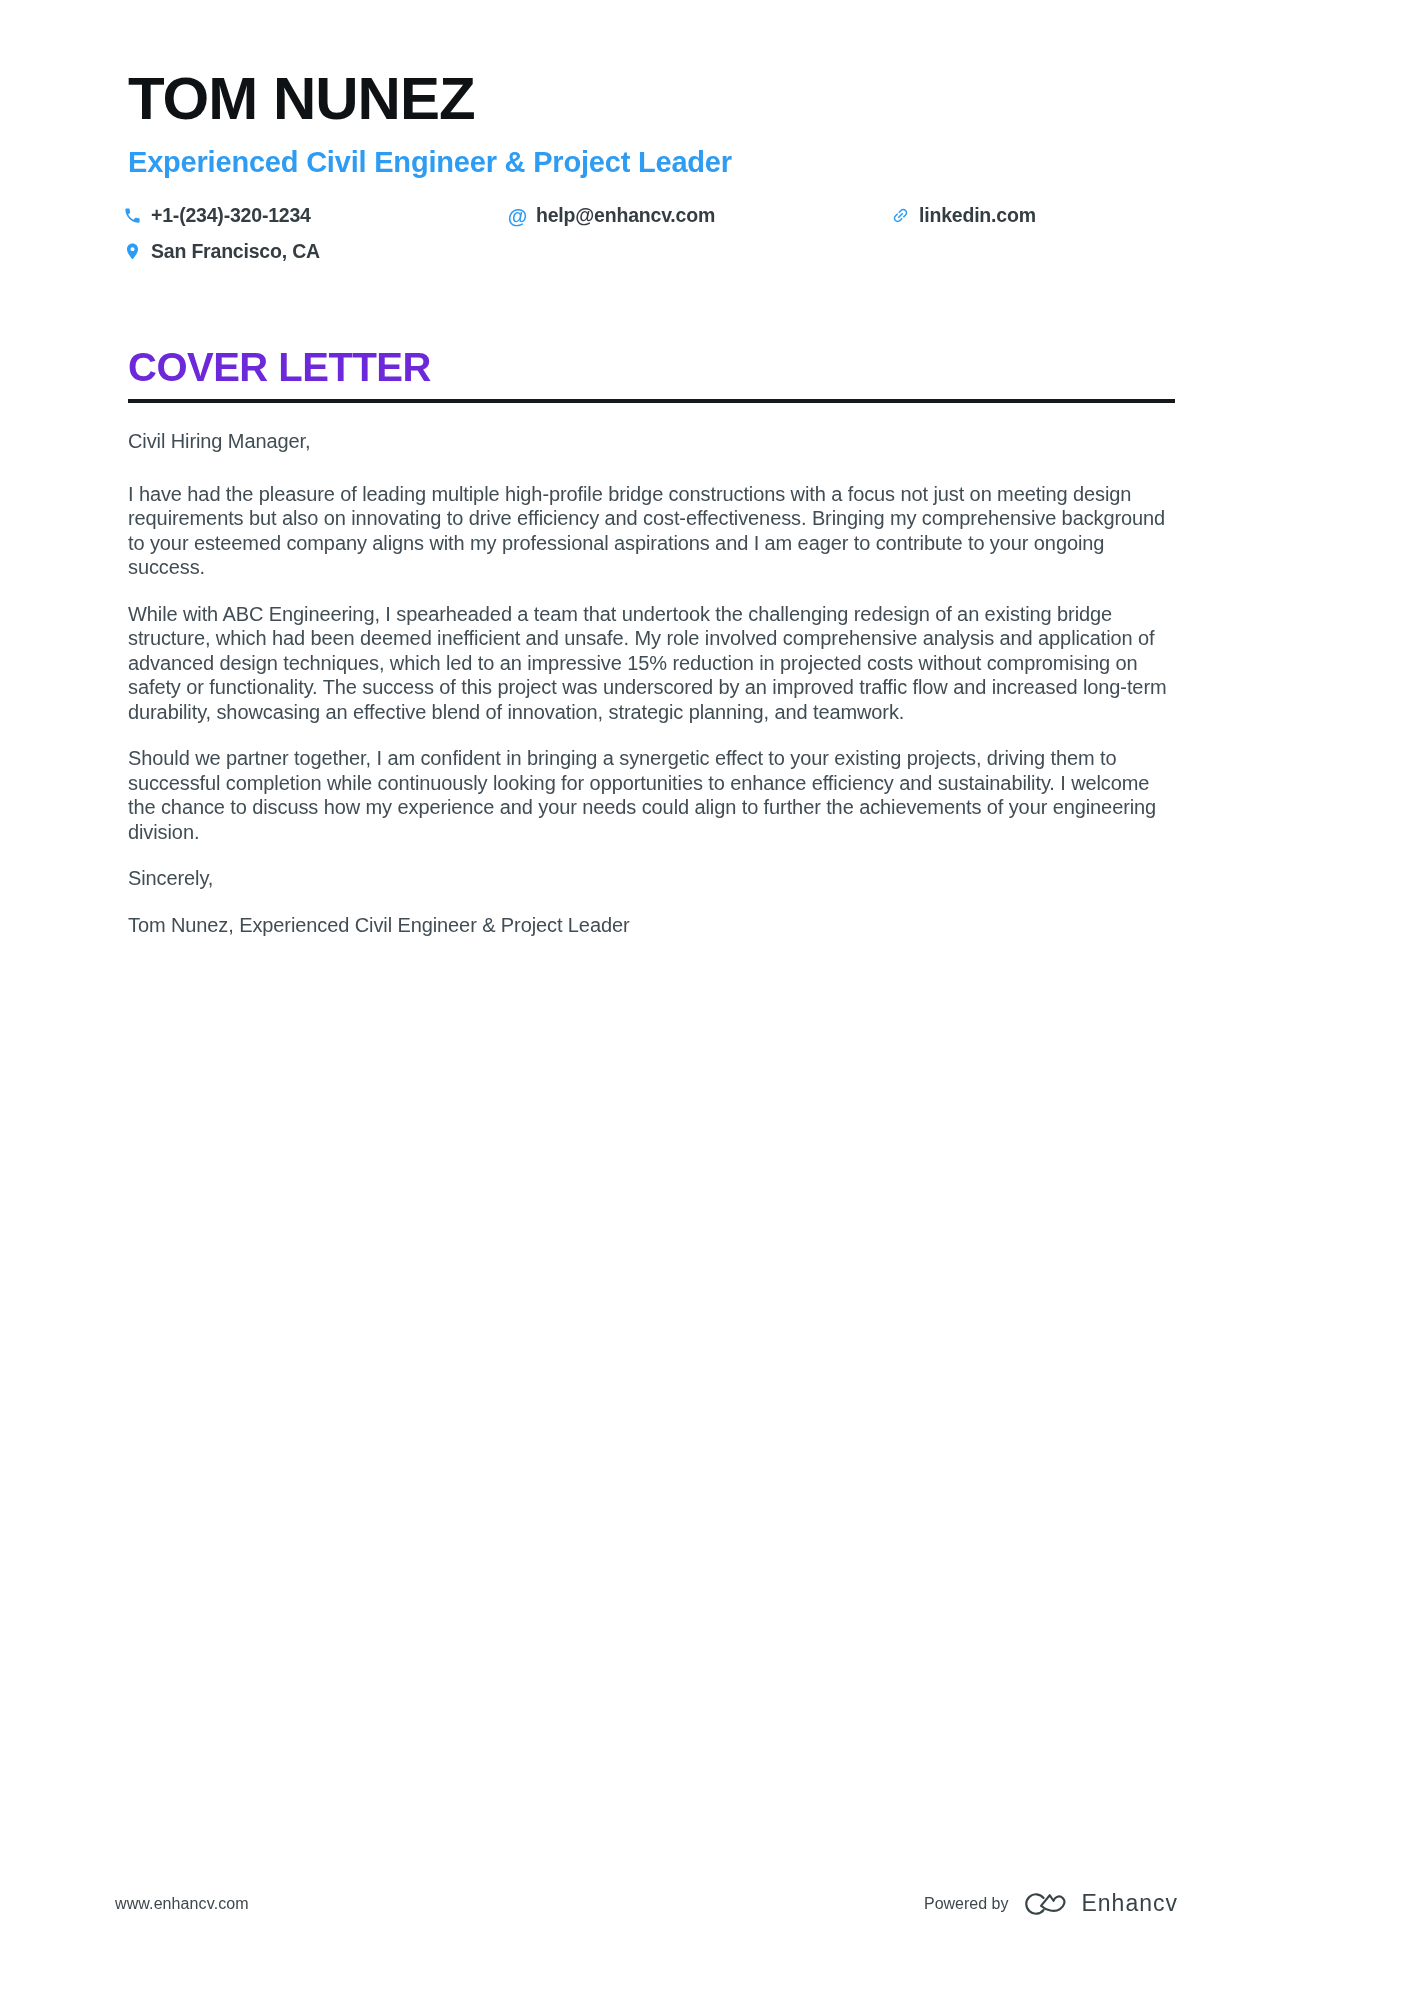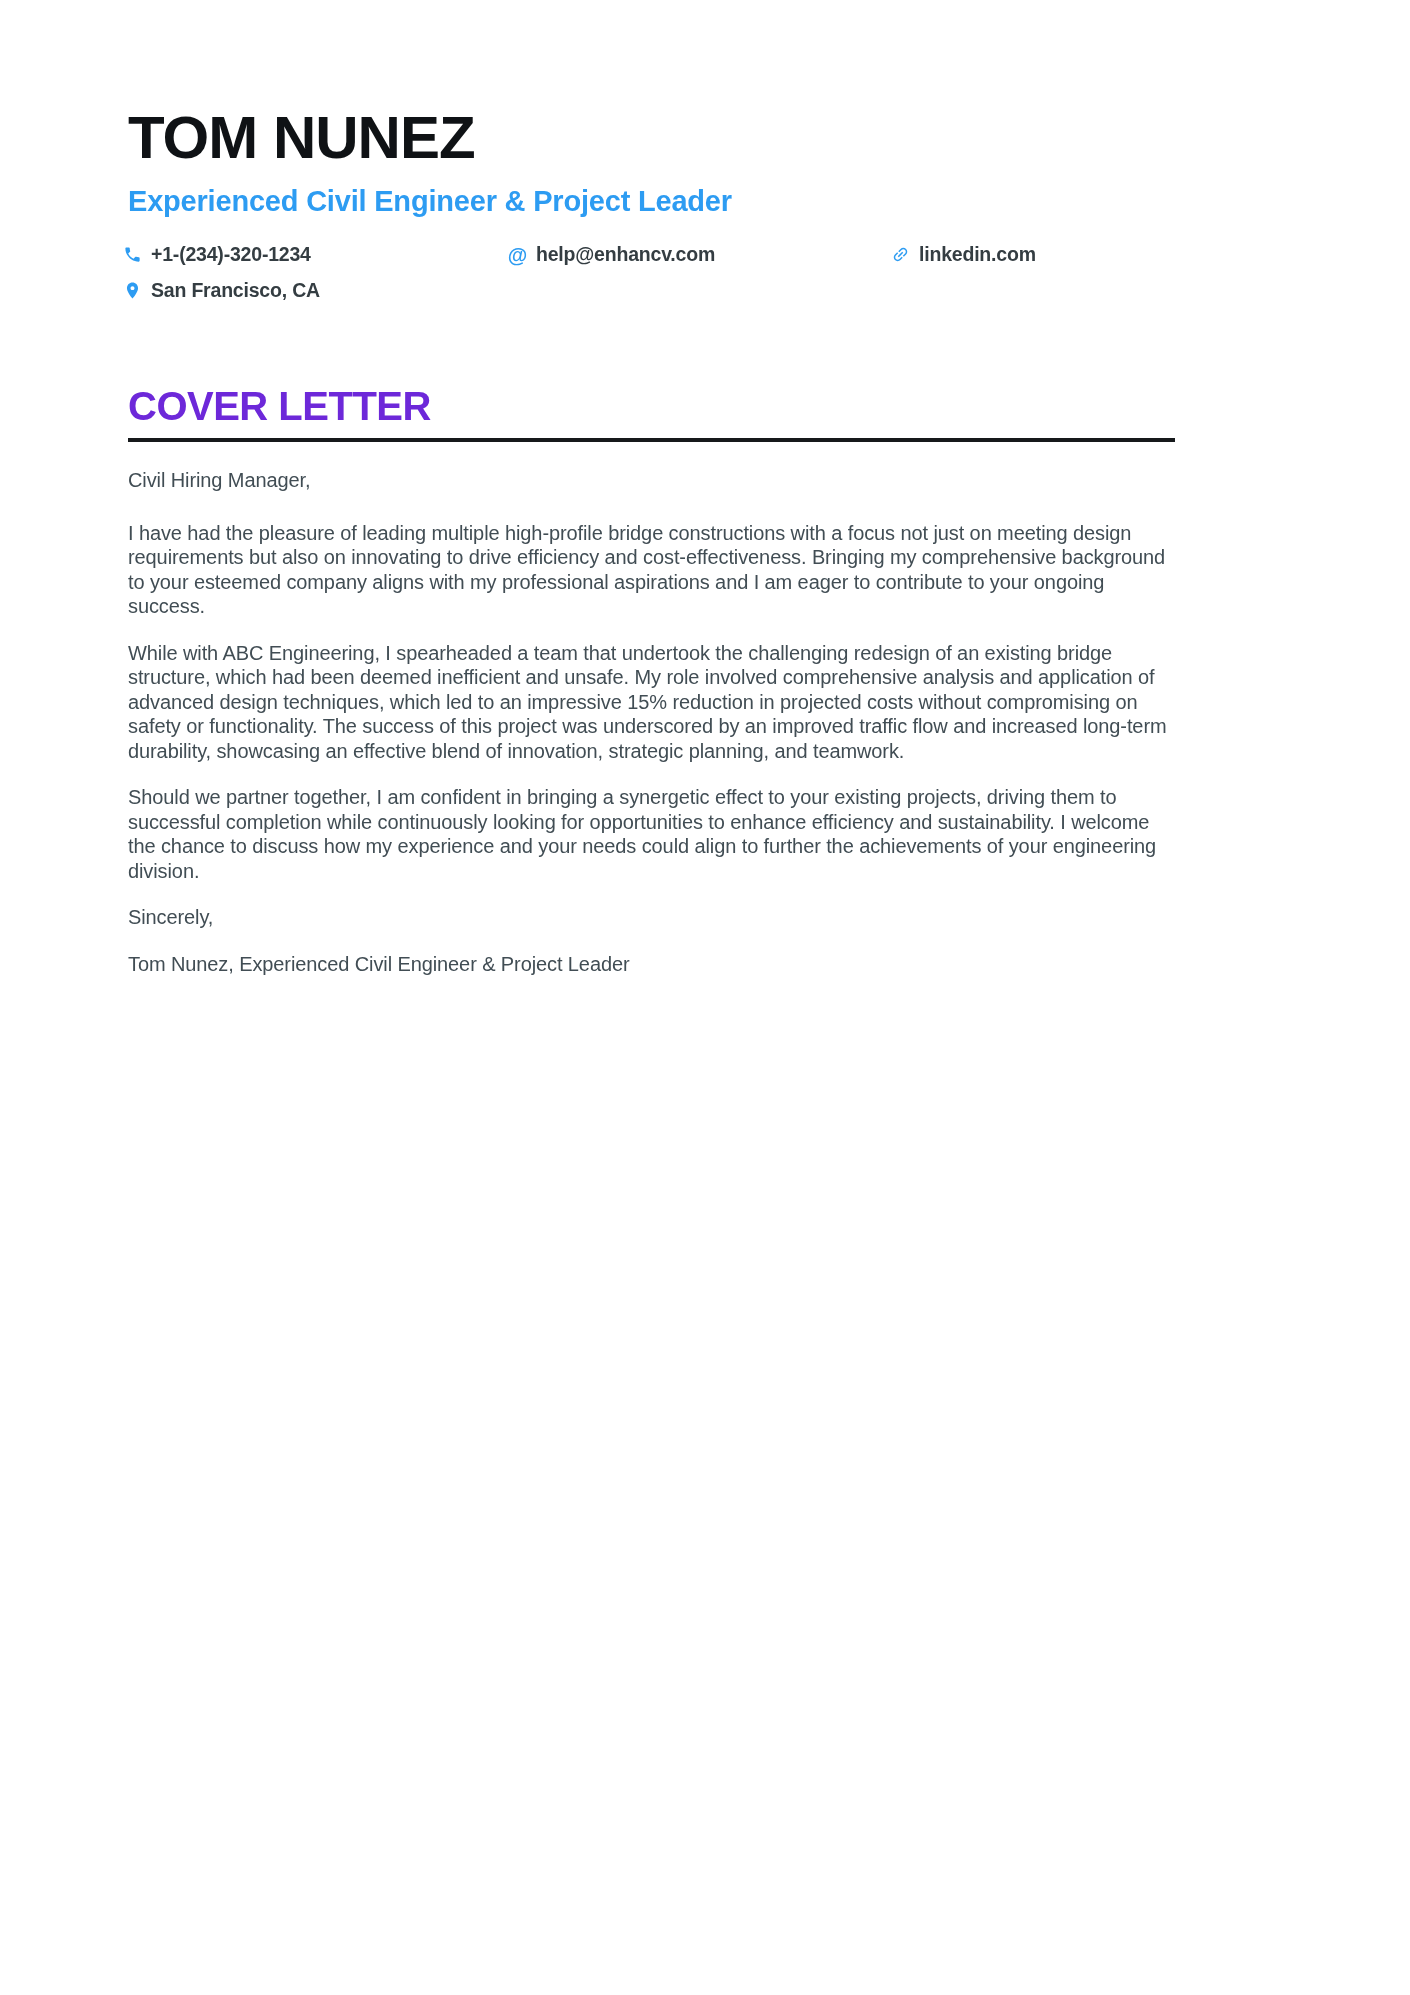--- a/index.html
+++ b/index.html
@@ -1,21 +1,21 @@
 <!DOCTYPE html>
 <html><head>
 <meta charset="utf-8">
 <style>
   html,body { margin:0; padding:0; background:#ffffff; }
   .page {
     position:relative;
     width:1300px; height:1995px;
     background:#ffffff;
     box-sizing:border-box;
-    padding:108px 125px 0 128px;
+    padding:69px 125px 0 128px;
     font-family:"Liberation Sans","DejaVu Sans",sans-serif;
     overflow:hidden;
   }
   
   .name {
     margin:0; font-size:60px; line-height:1.0;
     font-weight:700; letter-spacing:-1px; color:#0f1215;
   }
   .job-title {
     margin:17px 0 0 0; font-size:29px; line-height:1.15;
@@ -112,14 +112,30 @@
     <div class="letter-body">
       <p class="salutation">Civil Hiring Manager,</p>
       <p>I have had the pleasure of leading multiple high-profile bridge constructions with a focus not just on meeting design requirements but also on innovating to drive efficiency and cost-effectiveness. Bringing my comprehensive background to your esteemed company aligns with my professional aspirations and I am eager to contribute to your ongoing success.</p>
       <p>While with ABC Engineering, I spearheaded a team that undertook the challenging redesign of an existing bridge structure, which had been deemed inefficient and unsafe. My role involved comprehensive analysis and application of advanced design techniques, which led to an impressive 15% reduction in projected costs without compromising on safety or functionality. The success of this project was underscored by an improved traffic flow and increased long-term durability, showcasing an effective blend of innovation, strategic planning, and teamwork.</p>
       <p>Should we partner together, I am confident in bringing a synergetic effect to your existing projects, driving them to successful completion while continuously looking for opportunities to enhance efficiency and sustainability. I welcome the chance to discuss how my experience and your needs could align to further the achievements of your engineering division.</p>
       <p>Sincerely,</p>
       <p>Tom Nunez, Experienced Civil Engineer &amp; Project Leader</p>
     </div>
   </section>
 
+  <footer class="footer">
+    <a class="site-link">www.enhancv.com</a>
+
+    <div class="powered">
+      <span class="powered-label">Powered by</span>
+      <a class="brand-link">
+        <span class="brand-mark">
+          <svg width="48" height="26" viewBox="0 0 52 28" fill="none" stroke="#384347" stroke-width="2.3" stroke-linecap="round" stroke-linejoin="round">
+            <path d="M22.3 7.5 A10.5 10.5 0 1 0 22.3 20.5"></path>
+            <path d="M19.5 16 L29 4.5 L33 10.5 C34.5 6.5 39.5 4 43 7.5 C46.5 11 45 16 40 19.5 C34.5 23.3 24.8 21 19.5 16 Z"></path>
+          </svg>
+        </span>
+        <span class="brand-name">Enhancv</span>
+      </a>
+    </div>
+  </footer>
 
 </div>
 
 </body></html>

